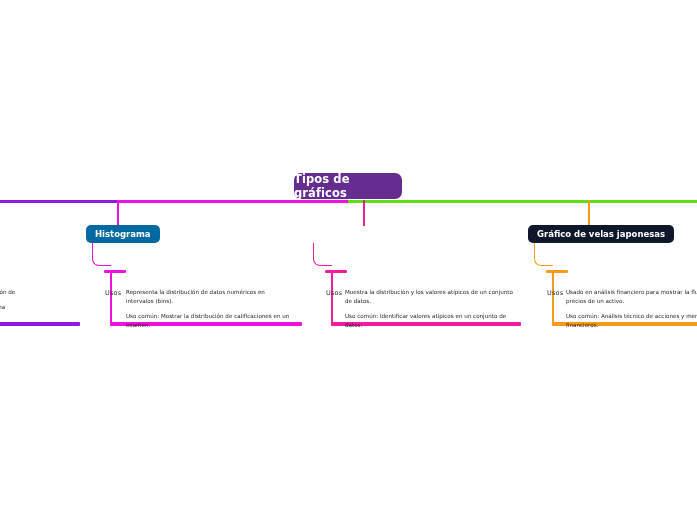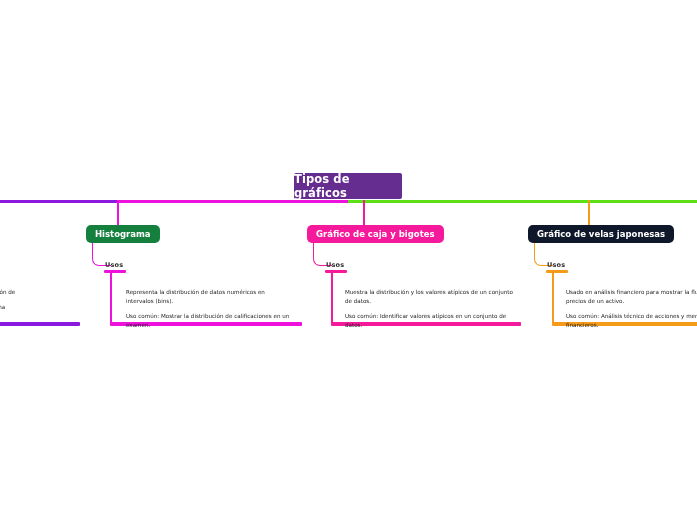--- a/index.html
+++ b/index.html
@@ -23,21 +23,21 @@
     overflow: hidden;
   }
 
   
   .root-node {
     position: absolute;
     left: 294px;
     top: 173px;
     width: 108px;
     height: 26px;
-    border-radius: 2px;
+    border-radius: 7px;
     background: #662d91;
     color: #ffffff;
     font-size: 11.5px;
     font-weight: bold;
     letter-spacing: 0.1px;
     display: flex;
     align-items: center;
     justify-content: center;
     box-sizing: border-box;
     z-index: 30;
@@ -74,21 +74,21 @@
     font-size: 8.5px;
     font-weight: bold;
     display: flex;
     align-items: center;
     justify-content: center;
     padding: 0 9px;
     box-sizing: border-box;
     white-space: nowrap;
     z-index: 20;
   }
-  .topic-hist  { left: 86px;  top: 225px; background: #15803d; }
+  .topic-hist  { left: 86px;  top: 225px; background: #0369a1; }
   .topic-caja  { left: 307px; top: 225px; background: #f51a9b; }
   .topic-velas { left: 528px; top: 225px; background: #0f172a; }
 
   
   .elbow {
     position: absolute;
     width: 18px;
     height: 22px;
     border-left: 1.5px solid;
     border-bottom: 1.5px solid;
@@ -97,23 +97,24 @@
   }
   .elbow-hist  { left: 92px;  top: 243px; border-color: #ee11dd; }
   .elbow-caja  { left: 313px; top: 243px; border-color: #f51a9b; }
   .elbow-velas { left: 534px; top: 243px; border-color: #f59b1a; }
 
   
   .usos {
     position: absolute;
     font-size: 6.5px;
     color: #2b2b2b;
-    font-weight: bold;
+    font-weight: normal;
     letter-spacing: 0.2px;
     z-index: 20;
+    margin-top: 28px;
   }
   .usos-hist  { left: 105px; top: 261px; }
   .usos-caja  { left: 326px; top: 261px; }
   .usos-velas { left: 547px; top: 261px; }
 
   
   .usos-rule {
     position: absolute;
     height: 3px;
     width: 22px;
@@ -187,21 +188,20 @@
   <div class="usos usos-hist">Usos</div>
   <div class="usos-rule usos-rule-hist"></div>
   <div class="stem stem-hist"></div>
   <div class="body-block body-hist">
     <p>Representa la distribución de datos numéricos en intervalos (bins).</p>
     <p>Uso común: Mostrar la distribución de calificaciones en un examen.</p>
   </div>
   <div class="body-rule rule-hist"></div>
 
   <div class="drop drop-caja"></div>
-  <div class="topic topic-caja">Gráfico de caja y bigotes</div>
   <div class="elbow elbow-caja"></div>
   <div class="usos usos-caja">Usos</div>
   <div class="usos-rule usos-rule-caja"></div>
   <div class="stem stem-caja"></div>
   <div class="body-block body-caja">
     <p>Muestra la distribución y los valores atípicos de un conjunto de datos.</p>
     <p>Uso común: Identificar valores atípicos en un conjunto de datos.</p>
   </div>
   <div class="body-rule rule-caja"></div>
 

